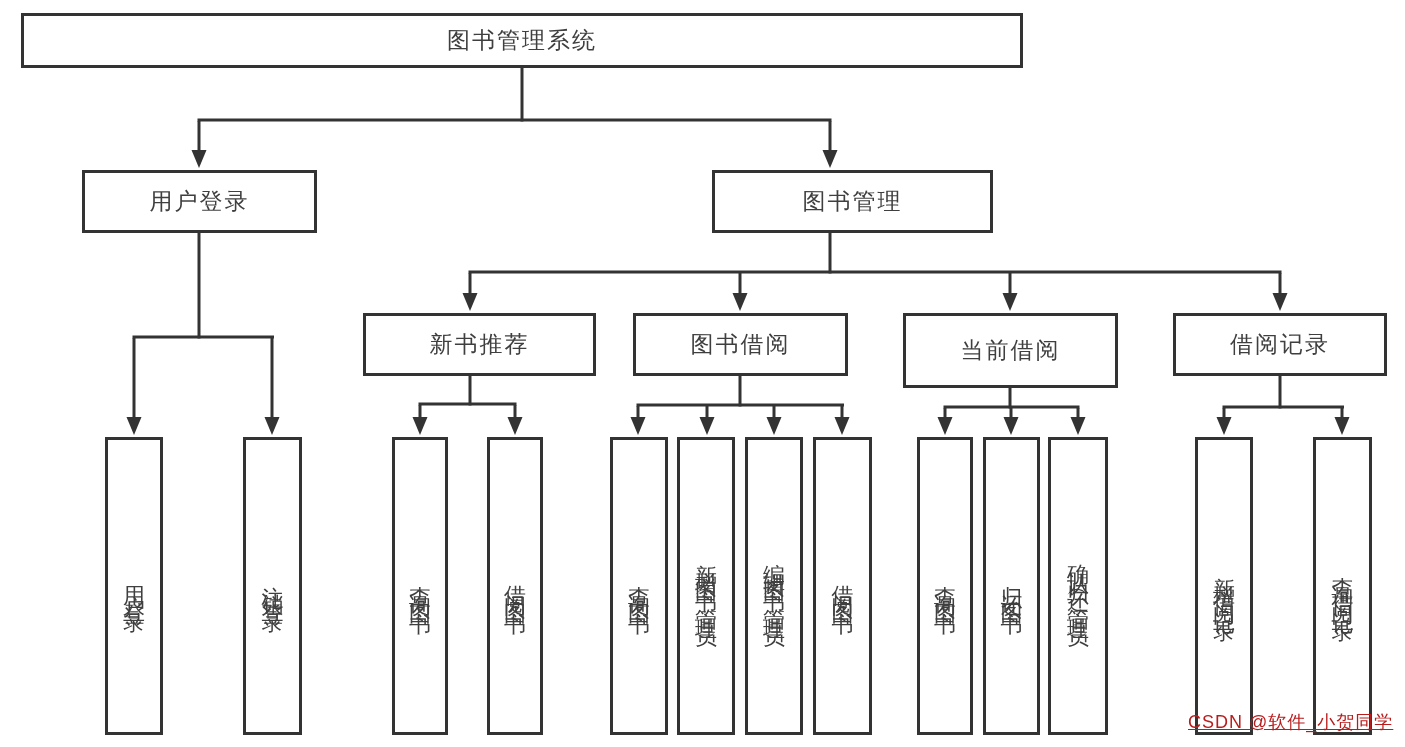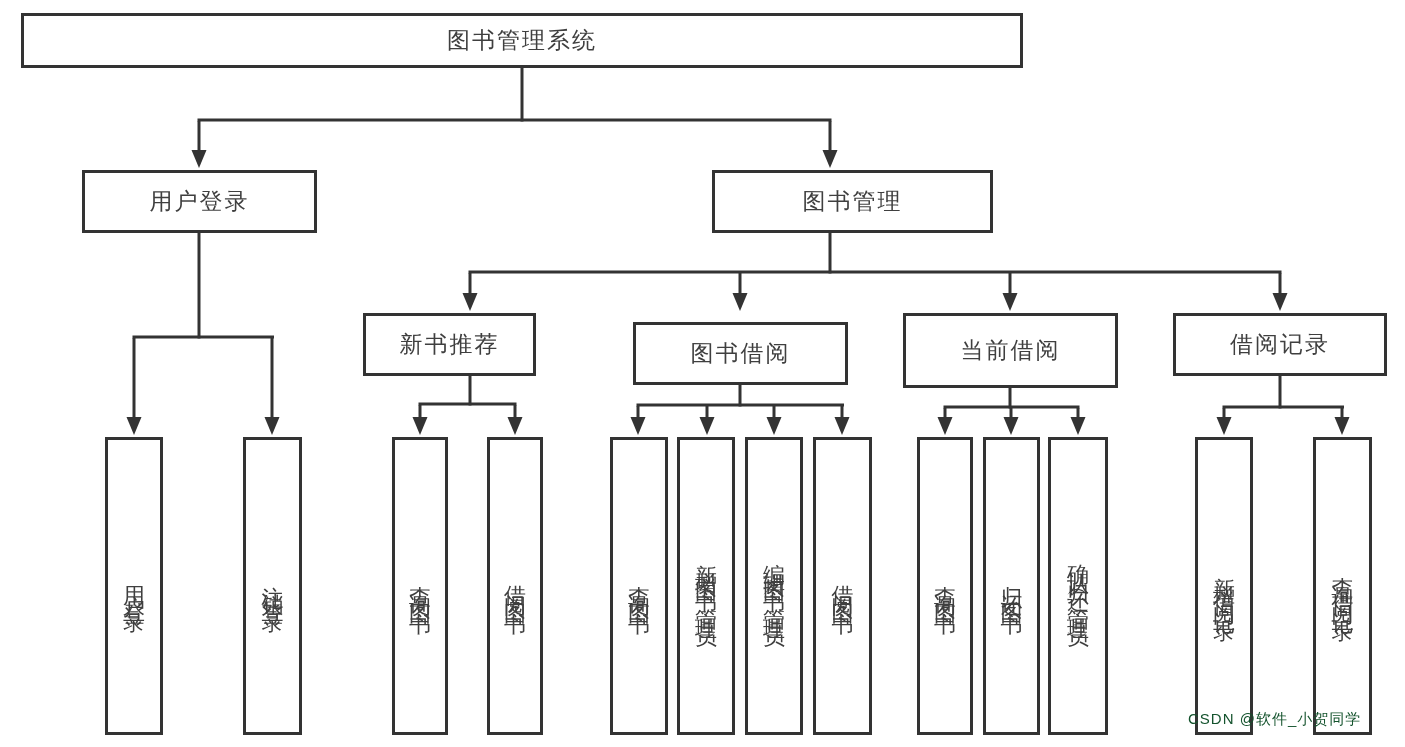--- a/index.html
+++ b/index.html
@@ -11,22 +11,22 @@
   .box{
     position:absolute;box-sizing:border-box;border:3px solid #333333;background:#ffffff;
     display:flex;align-items:center;justify-content:center;color:#3f3f3f;z-index:2;
   }
   .hlbl{font-size:23px;letter-spacing:2px;white-space:nowrap;}
   .vlbl{
     writing-mode:vertical-rl;text-orientation:mixed;
     font-size:22px;letter-spacing:9px;line-height:1;white-space:nowrap;
   }
   .watermark{
-    position:absolute;left:1188px;top:710px;font-size:15px;color:#14532d;
-    white-space:nowrap;z-index:5;letter-spacing:1px;
+    position:absolute;left:1188px;top:710px;font-size:18px;color:#b91c1c;
+    white-space:nowrap;z-index:5;letter-spacing:1px;text-decoration:underline;
   }
 </style>
 </head>
 <body>
 
 <div class="canvas">
 
   <svg class="connectors" id="connectors" width="1405" height="747">
       <line x1="522" y1="68" x2="522" y2="121.5" stroke="#333333" stroke-width="3"></line>
       <line x1="197.5" y1="120" x2="831.5" y2="120" stroke="#333333" stroke-width="3"></line>
@@ -86,24 +86,24 @@
     <span class="hlbl">图书管理系统</span>
   </div>
 
   <div class="box" style="left:82px;top:170px;width:235px;height:63px">
     <span class="hlbl">用户登录</span>
   </div>
   <div class="box" style="left:712px;top:170px;width:281px;height:63px">
     <span class="hlbl">图书管理</span>
   </div>
 
-  <div class="box" style="left:363px;top:313px;width:173px;height:63px">
+  <div class="box" style="left:363px;top:313px;width:233px;height:63px">
     <span class="hlbl">新书推荐</span>
   </div>
-  <div class="box" style="left:633px;top:322px;width:215px;height:63px">
+  <div class="box" style="left:633px;top:313px;width:215px;height:63px">
     <span class="hlbl">图书借阅</span>
   </div>
   <div class="box" style="left:903px;top:313px;width:215px;height:75px">
     <span class="hlbl">当前借阅</span>
   </div>
   <div class="box" style="left:1173px;top:313px;width:214px;height:63px">
     <span class="hlbl">借阅记录</span>
   </div>
 
   <div class="box" style="left:105px;top:437px;width:58px;height:298px">

